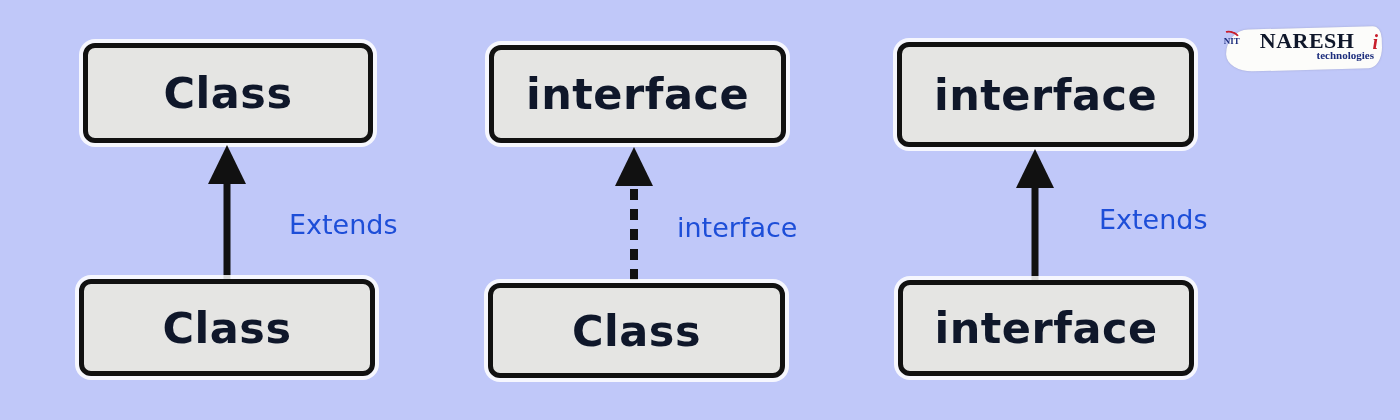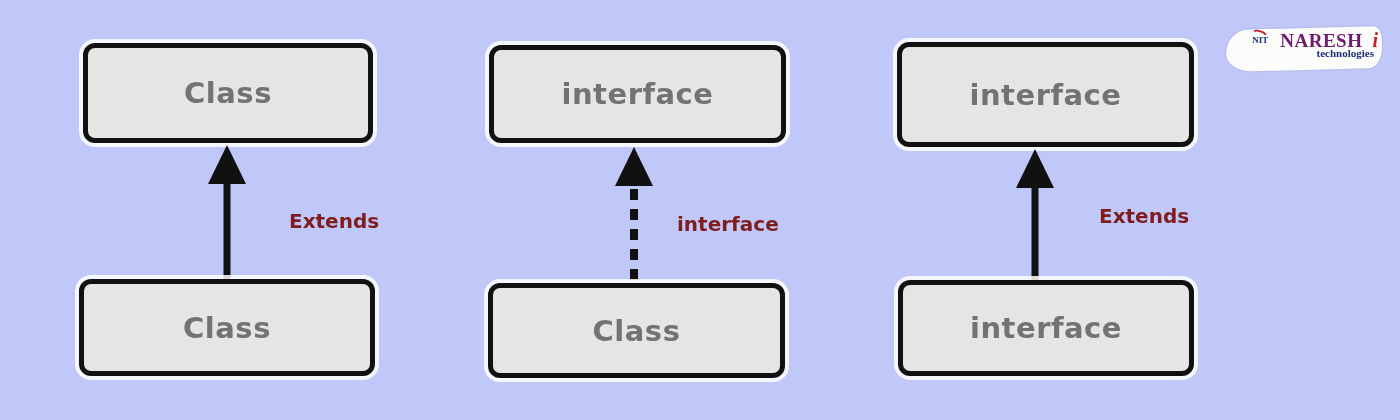--- a/index.html
+++ b/index.html
@@ -20,30 +20,30 @@
   .uml-box {
     position: absolute;
     background: #e5e5e3;
     border: 5px solid #111111;
     border-radius: 12px;
     box-shadow: 0 0 0 4px rgba(255,255,255,0.85);
     display: flex;
     align-items: center;
     justify-content: center;
     font-weight: 800;
-    font-size: 29px;
+    font-size: 43px;
     letter-spacing: 0.5px;
-    color: #737373;
+    color: #0f172a;
     box-sizing: border-box;
   }
   .rel-label {
     position: absolute;
-    font-size: 20px;
-    font-weight: 700;
-    color: #7f1d1d;
+    font-size: 27px;
+    font-weight: 400;
+    color: #1d4ed8;
     white-space: nowrap;
   }
   .arrow-svg {
     position: absolute;
     overflow: visible;
   }
   
   .c1-top    { left: 83px;  top: 43px;  width: 290px; height: 100px; }
   .c1-bottom { left: 79px;  top: 279px; width: 296px; height: 97px; }
   .c1-arrow  { left: 201px; top: 143px; }
@@ -79,21 +79,21 @@
     position: absolute;
     left: 10px; top: 4px;
     width: 142px;
     display: flex;
     flex-direction: column;
     align-items: flex-end;
   }
   .logo-row {
     display: flex;
     align-items: flex-end;
-    gap: 10px;
+    gap: 18px;
   }
   .logo-monogram {
     position: relative;
     font-family: "Liberation Serif", serif;
     font-weight: bold;
     font-size: 9px;
     color: #1c2d7c;
     margin-right: 2px;
     align-self: center;
   }
@@ -103,22 +103,22 @@
     left: -2px; top: -5px;
     width: 14px; height: 8px;
     border: 2px solid transparent;
     border-top-color: #c81f2d;
     border-radius: 50%;
     transform: rotate(18deg);
   }
   .logo-name {
     font-family: "Liberation Serif", serif;
     font-weight: bold;
-    font-size: 19px;
-    color: #701a75;
+    font-size: 22px;
+    color: #0f172a;
     letter-spacing: 0.5px;
     line-height: 1;
   }
   .logo-i {
     font-family: "Liberation Serif", serif;
     font-weight: bold;
     font-style: italic;
     font-size: 20px;
     color: #c81f2d;
     line-height: 1;

